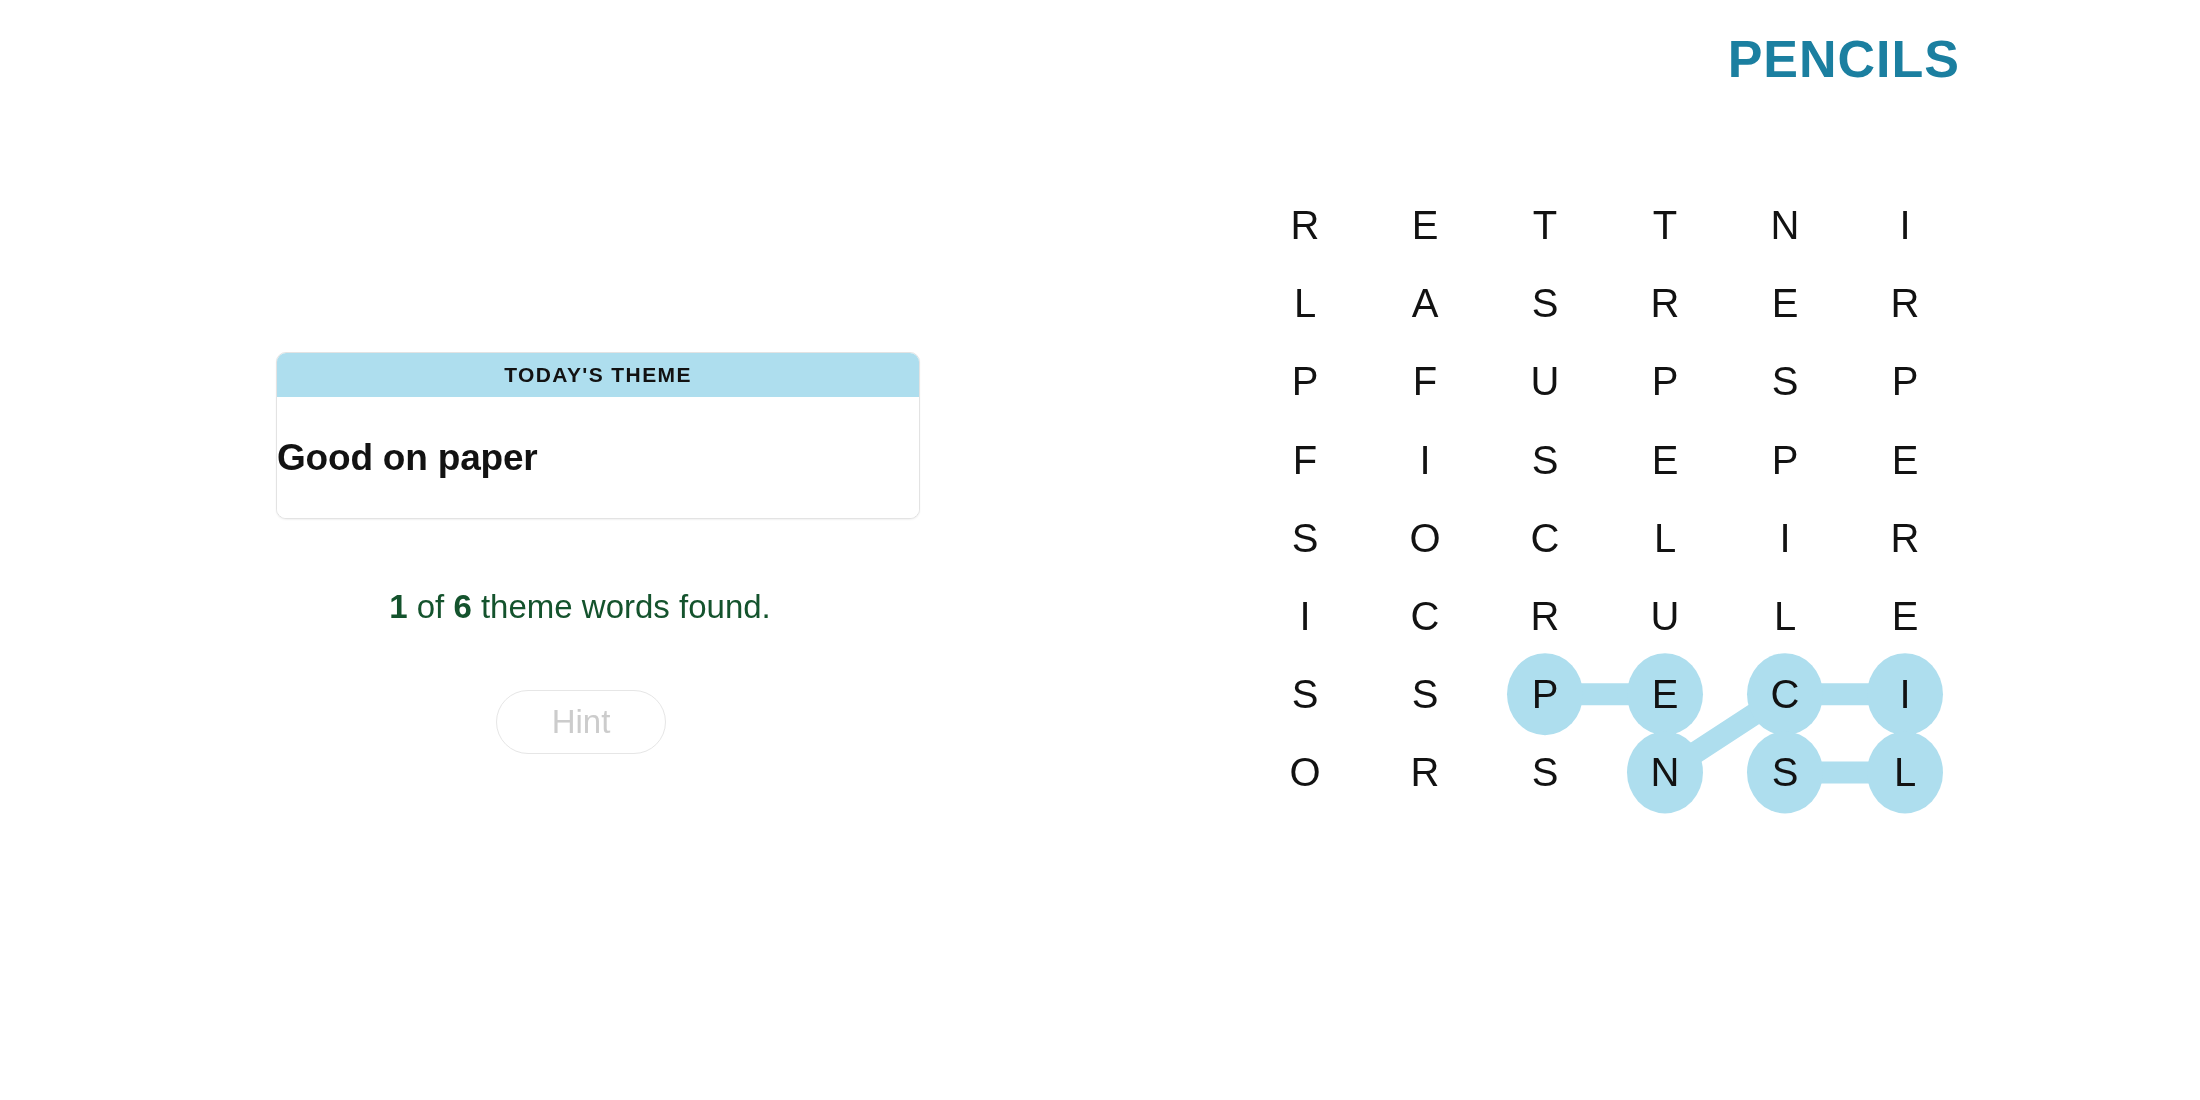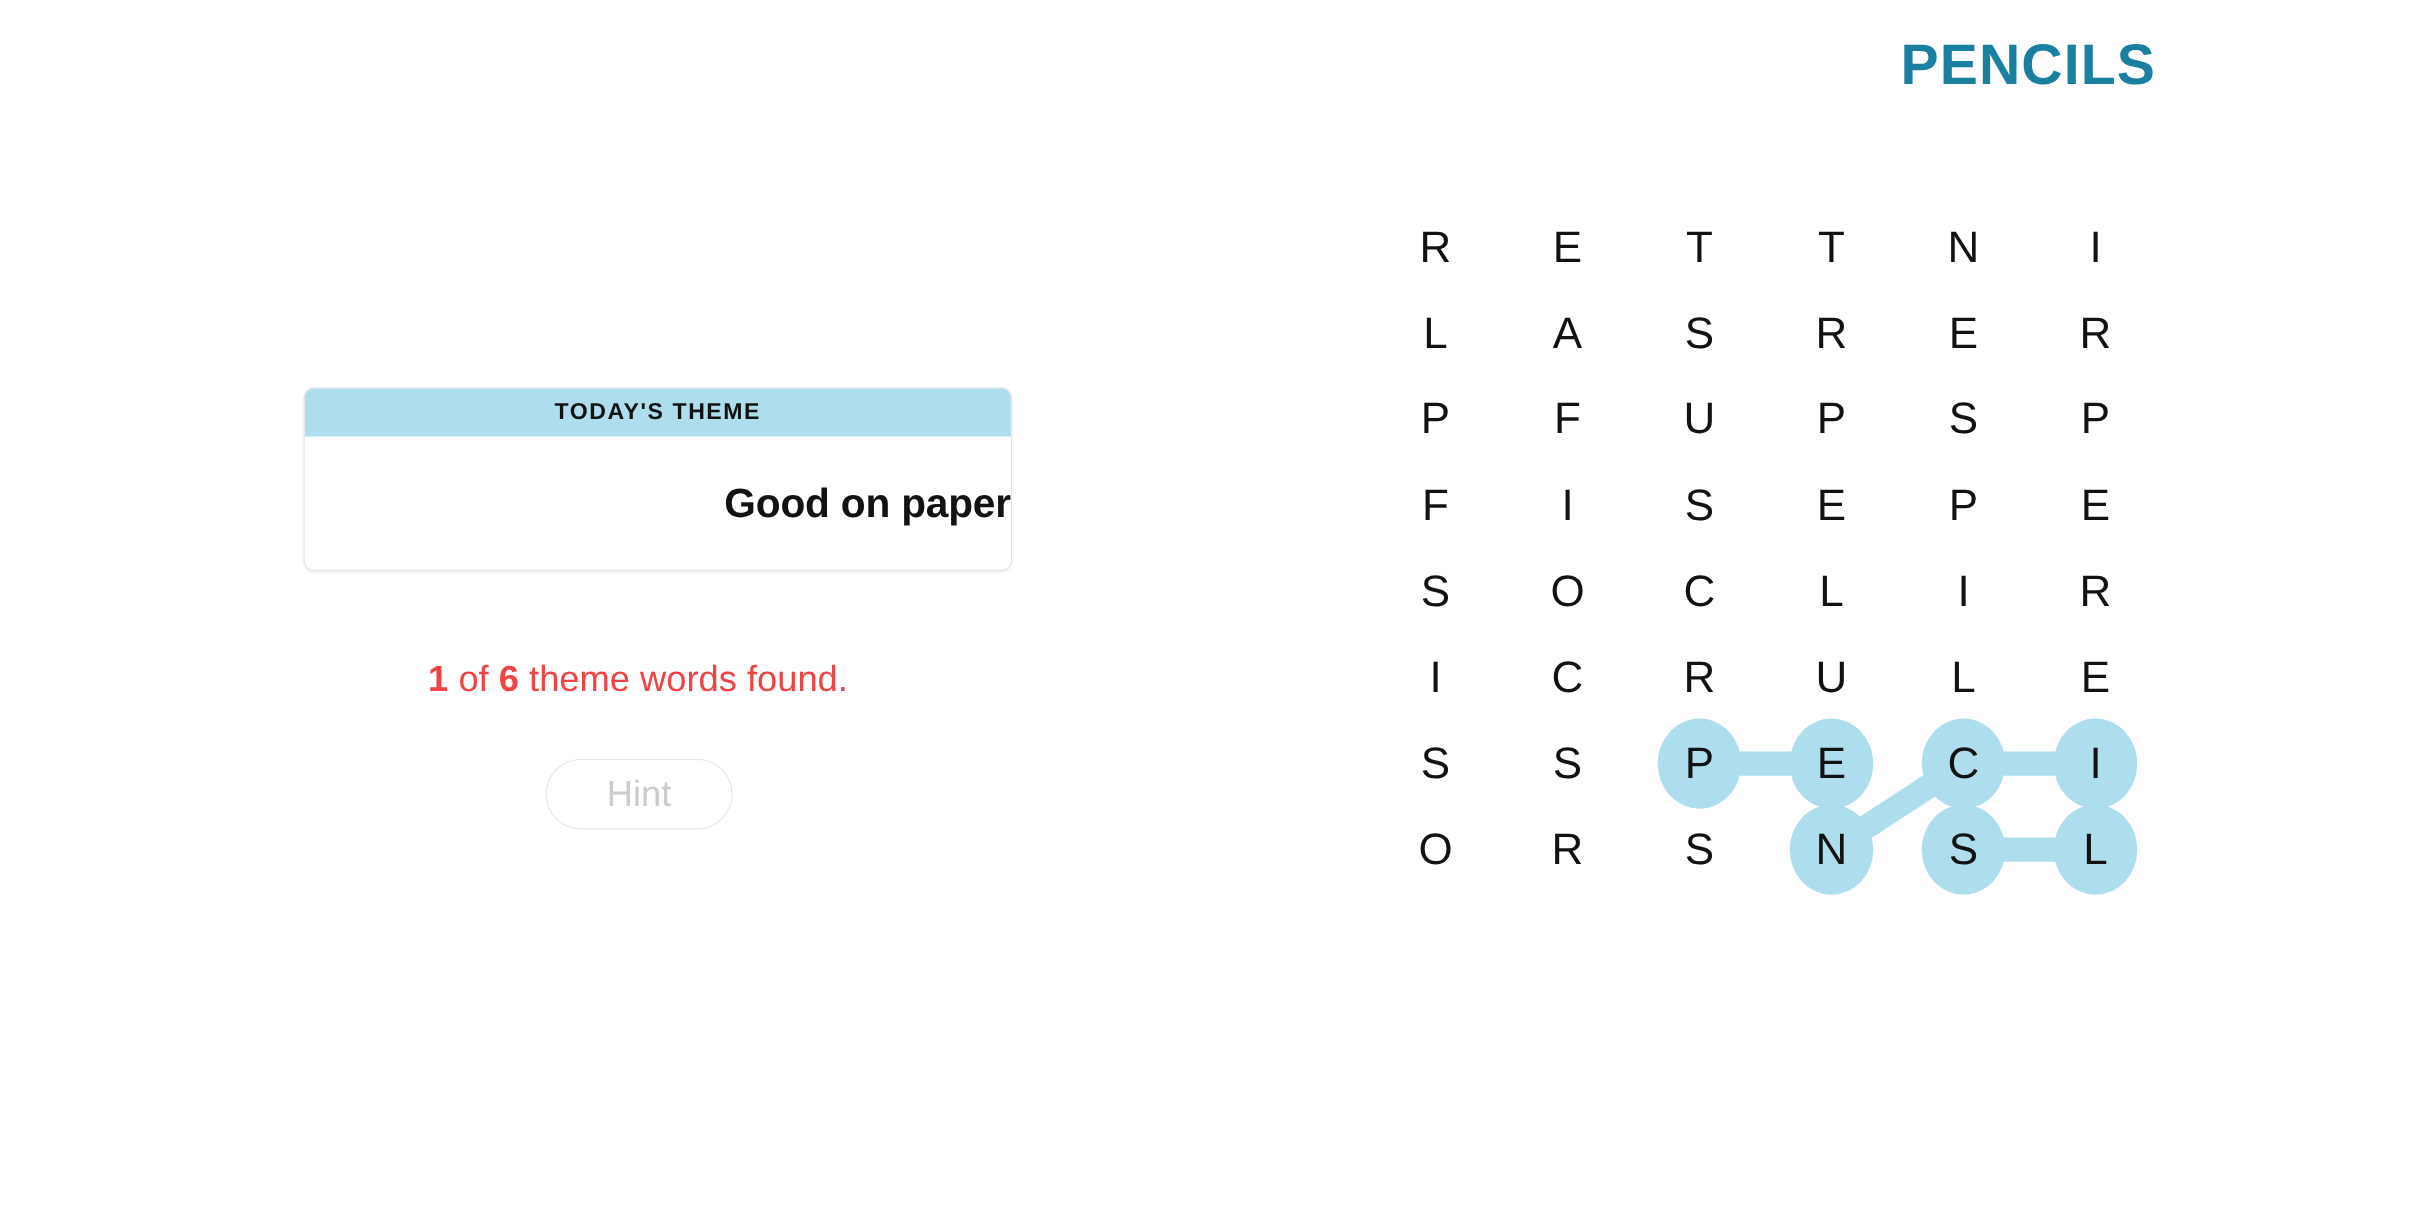--- a/index.html
+++ b/index.html
@@ -75,39 +75,39 @@
     letter-spacing: 1.4px;
     color: #121212;
     font-family: "Liberation Sans", sans-serif;
   }
 
   #theme-card-body {
     background: #ffffff;
     height: 121px;
     display: flex;
     align-items: center;
-    justify-content: flex-end;
+    justify-content: flex-start;
   }
 
   #theme-card-body-text {
     font-size: 37px;
     font-weight: 700;
     color: #121212;
     font-family: "Liberation Sans", sans-serif;
     letter-spacing: -0.2px;
   }
 
   #progress-line {
     position: absolute;
     left: 0;
-    top: 268px;
+    top: 258px;
     width: 800px;
     text-align: center;
     font-size: 33px;
-    color: #ef4444;
+    color: #14532d;
     font-family: "Liberation Sans", sans-serif;
     white-space: nowrap;
   }
   #progress-line .num { font-weight: 700; }
 
   #hint-button {
     position: absolute;
     left: 316px;
     top: 360px;
     width: 168px;

